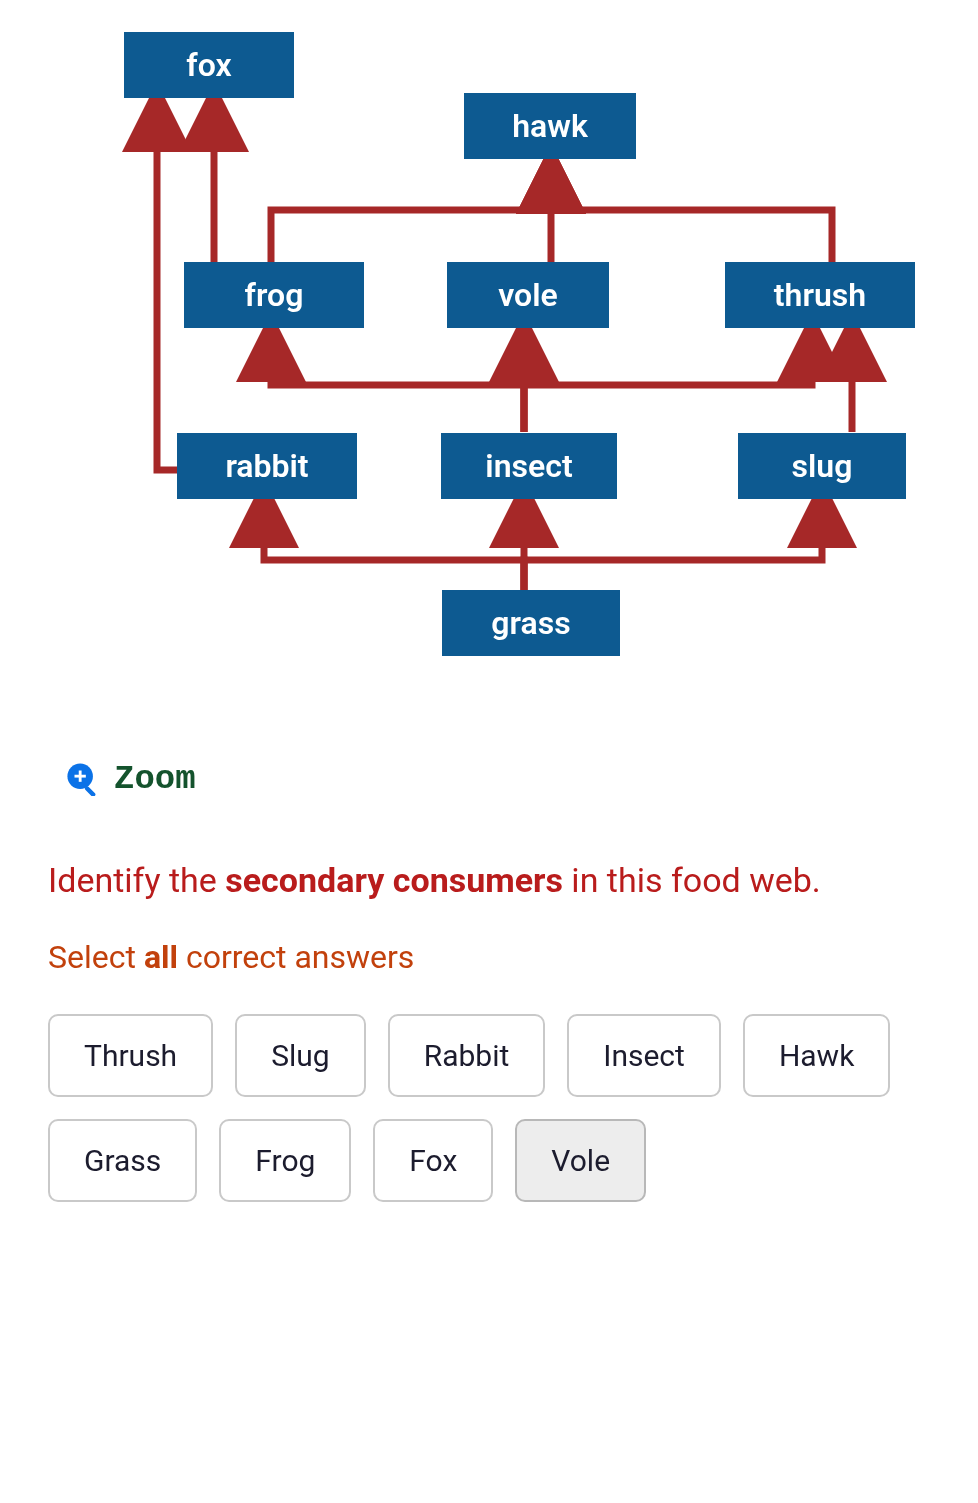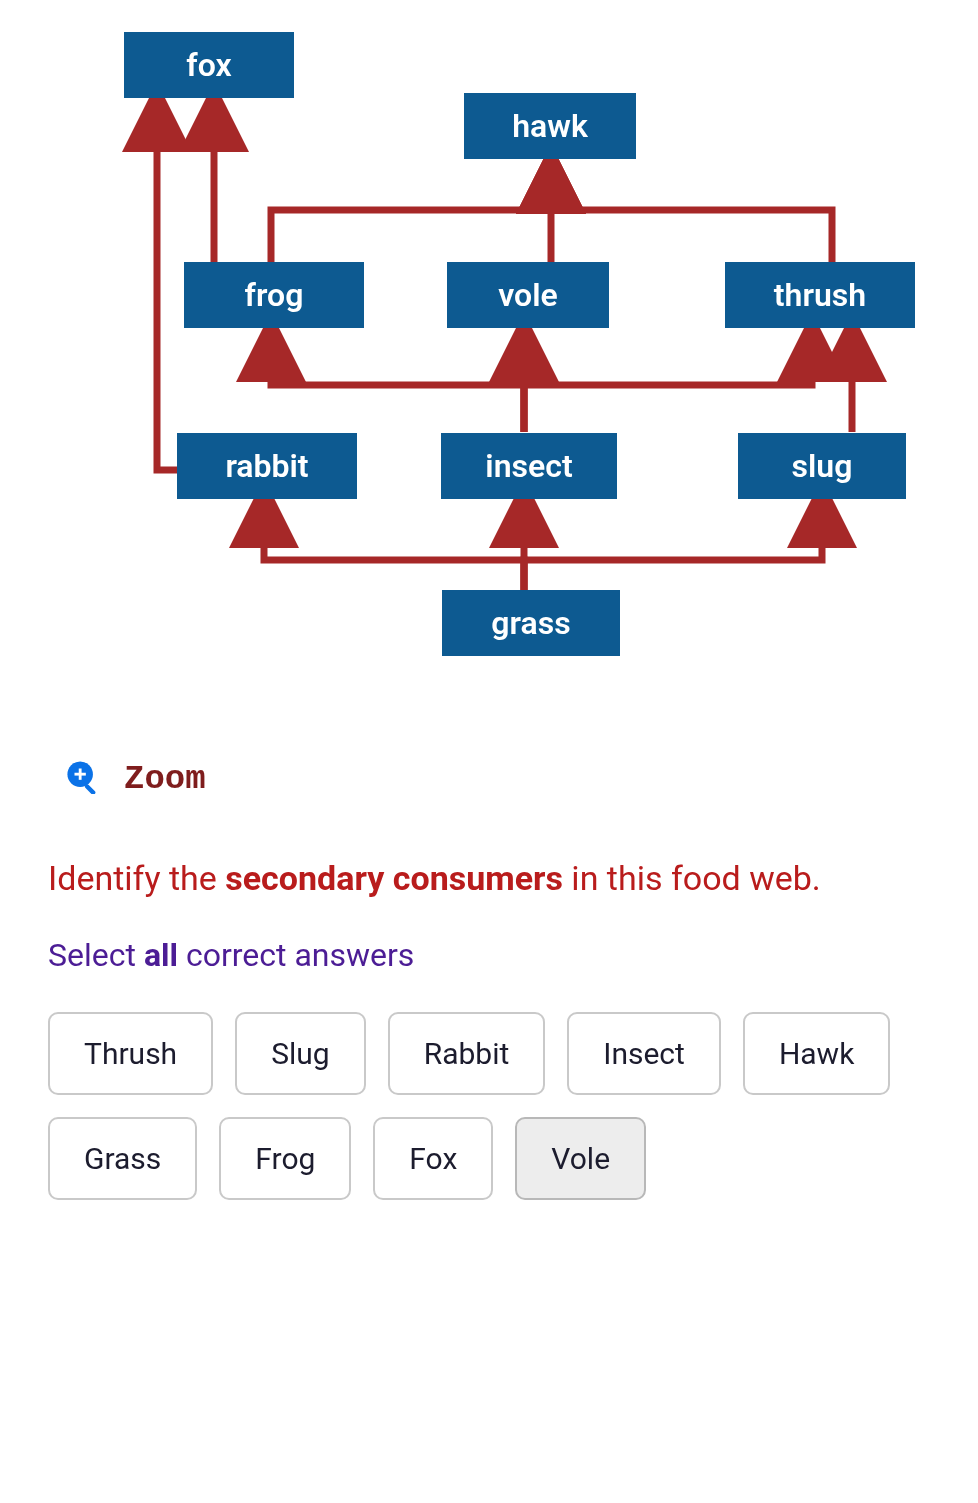--- a/index.html
+++ b/index.html
@@ -14,43 +14,43 @@
   font-size: 32px;
   padding: 14px 26px;
   text-align: center;
   display: flex;
   align-items: center;
   justify-content: center;
 }
 svg.arrows { position: absolute; top: 0; left: 0; width: 880px; height: 700px; pointer-events: none; }
 .zoom-btn {
   display: inline-flex;
-  align-items: flex-start;
-  gap: 24px;
-  color: #7f1d1d;
+  align-items: center;
+  gap: 14px;
+  color: #14532d;
   font-size: 34px;
   font-weight: 700;
   font-family: "Courier New", monospace;
   background: none;
   border: none;
   cursor: pointer;
   margin-top: 60px;
   margin-left: 18px;
 }
 .zoom-icon { width: 34px; height: 34px; }
 .question {
   font-size: 34px;
   color: #b91c1c;
   margin-top: 58px;
   line-height: 1.35;
 }
 .question .bold { font-weight: 700; }
 .subtext {
   font-size: 32px;
-  color: #4c1d95;
+  color: #c2410c;
   margin-top: 34px;
 }
 .subtext .bold { font-weight: 700; }
 .options {
   margin-top: 38px;
   display: flex;
   flex-wrap: wrap;
   gap: 22px;
 }
 .option-btn {

